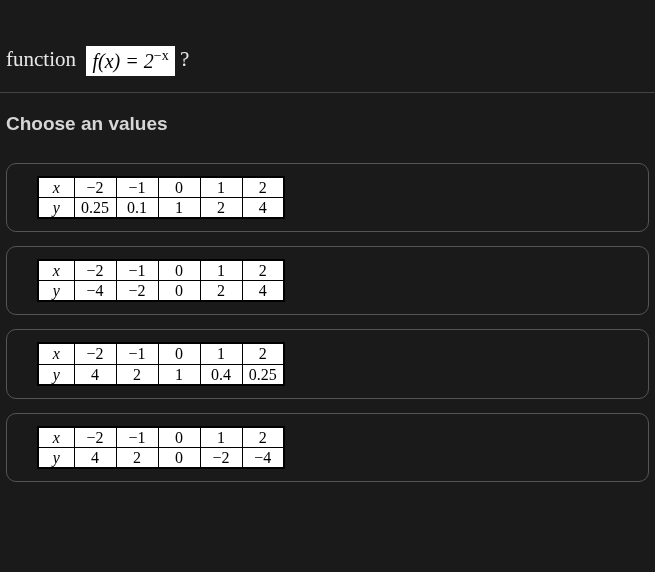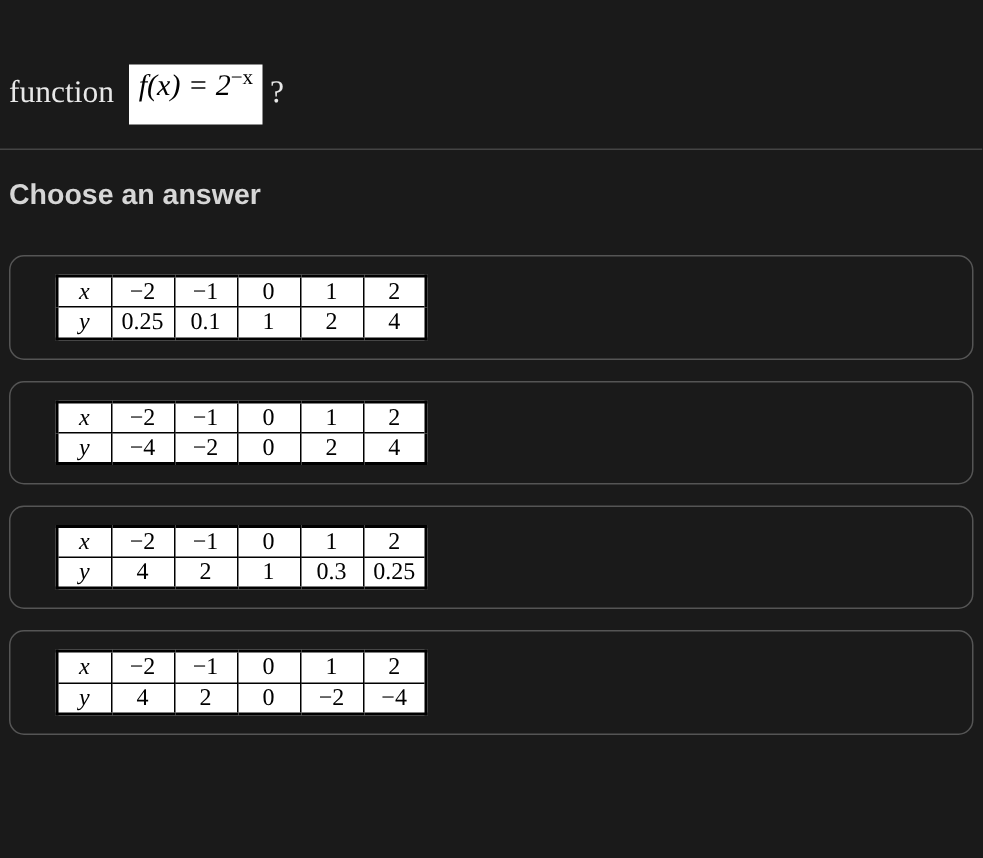--- a/index.html
+++ b/index.html
@@ -15,21 +15,21 @@
   .question {
     padding: 10px 6px 16px 6px;
     line-height: 1.55;
     font-size: 21px;
     color: #e8e8e8;
   }
   .formula-box {
     display: inline-block;
     background: #ffffff;
     color: #000;
-    padding: 1px 6px 13px 6px;
+    padding: 1px 6px 2px 6px;
     font-style: italic;
     font-family: 'Times New Roman', serif;
     font-size: 20px;
     vertical-align: middle;
     line-height: 1.25;
   }
   .formula-box .fn { font-style: italic; }
   .formula-box sup { font-size: 0.7em; vertical-align: super; font-style: normal; }
   .divider {
     border: none;
@@ -74,21 +74,21 @@
 </head>
 <body>
 
 <div class="question">
   <br>
   <span>function&nbsp; </span><span class="formula-box"><span class="fn">f</span><span>(</span><span class="fn">x</span><span>) = 2</span><sup>−x</sup></span><span> ?</span>
 </div>
 
 <hr class="divider">
 
-<div class="choose">Choose an answer</div>
+<div class="choose">Choose an values</div>
 
 <div class="option">
   <table class="vt">
     <tbody>
         <tr>
       <td class="hdr">x</td>
       <td>−2</td>
       <td>−1</td>
       <td>0</td>
       <td>1</td>
@@ -138,21 +138,21 @@
       <td>−1</td>
       <td>0</td>
       <td>1</td>
       <td>2</td>
     </tr>
     <tr>
       <td class="hdr">y</td>
       <td>4</td>
       <td>2</td>
       <td>1</td>
-      <td>0.3</td>
+      <td>0.4</td>
       <td>0.25</td>
     </tr>
   </tbody>
     </table>
 </div>
 
 <div class="option">
   <table class="vt">
     <tbody>
         <tr>

